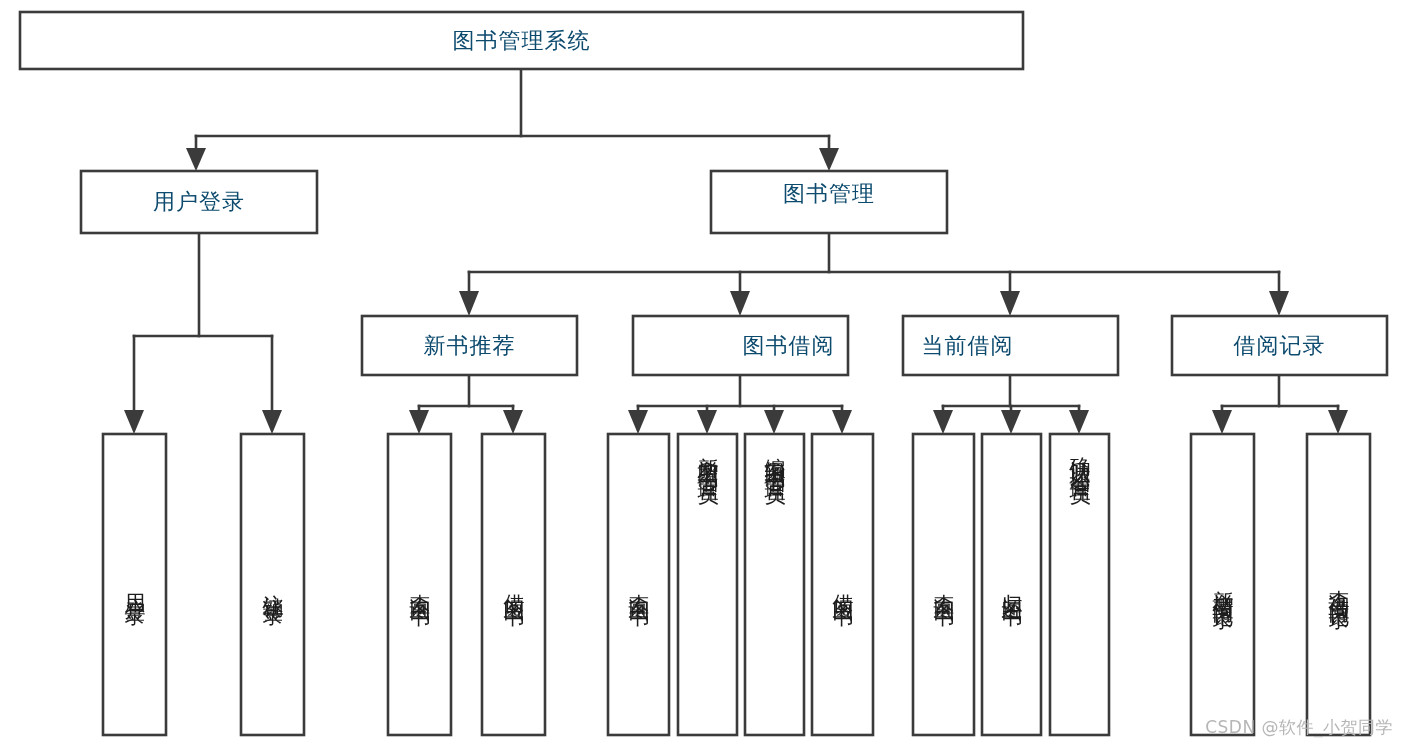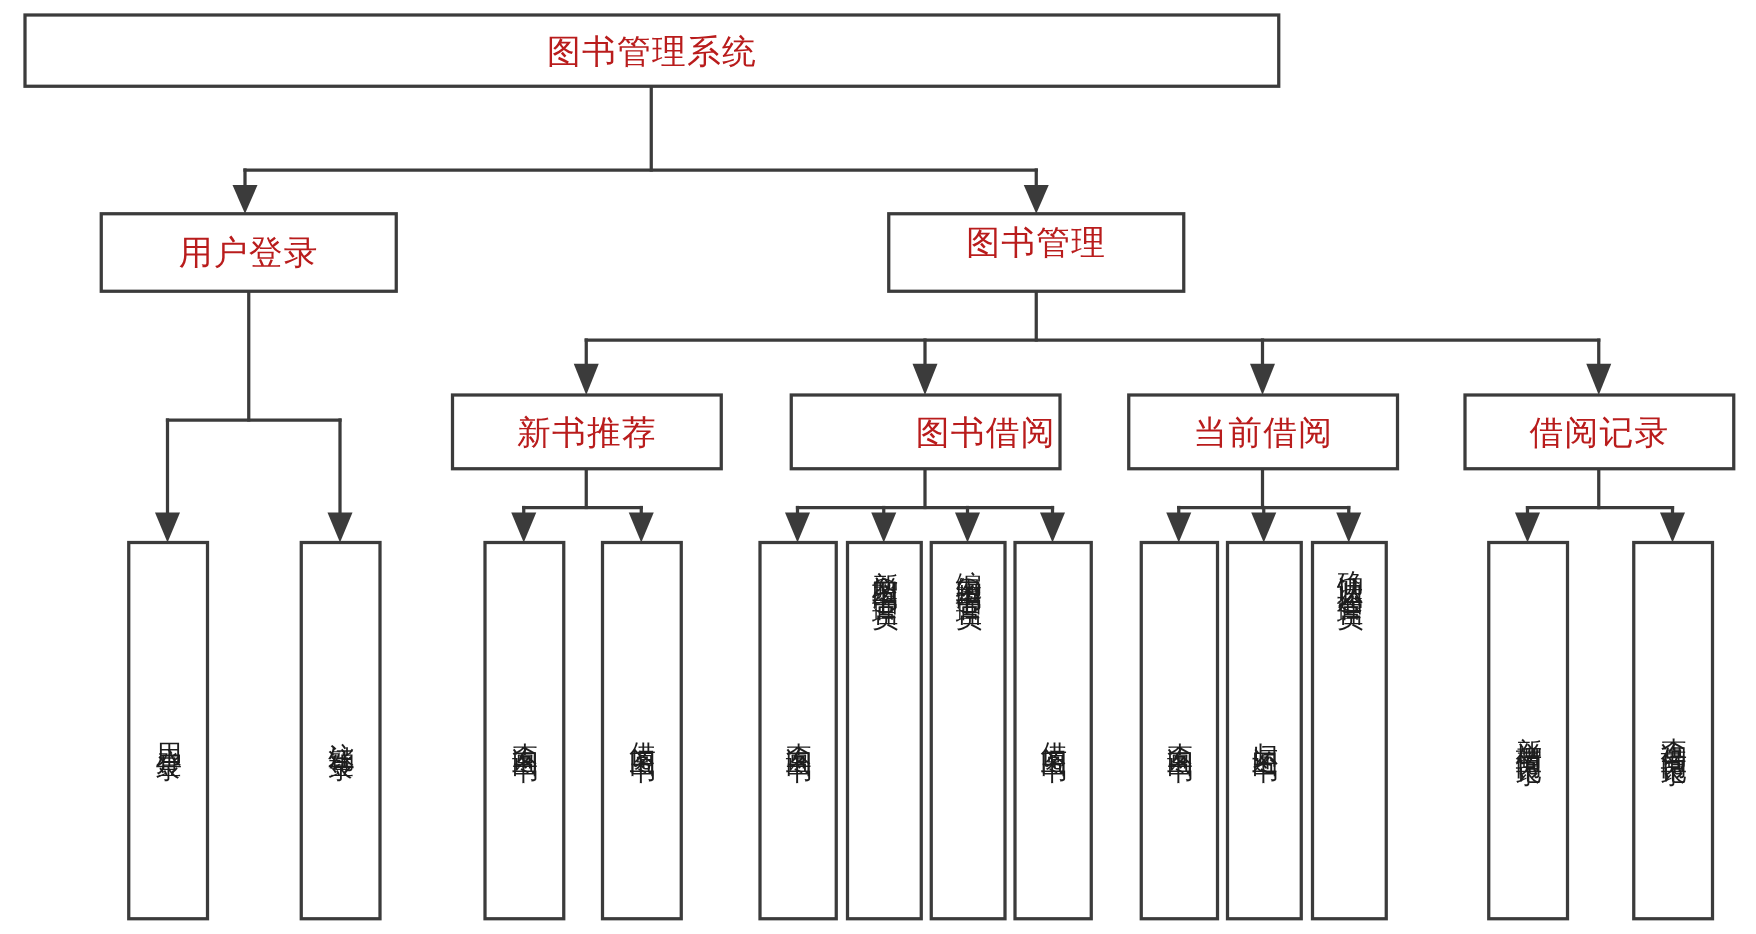--- a/index.html
+++ b/index.html
@@ -59,22 +59,22 @@
   }
   .hlabel-wrap {
     position: absolute;
     display: flex;
     align-items: center;
     justify-content: center;
     pointer-events: none;
   }
   .hlabel-text {
     font-family: "DejaVu Sans", "Liberation Sans", sans-serif;
-    font-size: 27px;
-    color: #b91c1c;
+    font-size: 22px;
+    color: #0c4a6e;
     letter-spacing: 1px;
     white-space: nowrap;
   }
   #watermark {
     position: absolute;
     right: 12px;
     bottom: 8px;
     font-family: "DejaVu Sans", "Liberation Sans", sans-serif;
     font-size: 17px;
     color: #b6b6b6;
@@ -195,21 +195,21 @@
   </div>
 
   <div class="hlabel-wrap" style="left:362px; top:316px; width:215px; height:59px;border-radius:18px;">
     <span class="hlabel-text">新书推荐</span>
   </div>
 
   <div class="hlabel-wrap" style="left:633px; top:316px; width:215px; height:59px;margin-left:48px;">
     <span class="hlabel-text">图书借阅</span>
   </div>
 
-  <div class="hlabel-wrap" style="left:903px; top:316px; width:215px; height:59px;">
+  <div class="hlabel-wrap" style="left:860px; top:316px; width:215px; height:59px;">
     <span class="hlabel-text">当前借阅</span>
   </div>
 
   <div class="hlabel-wrap" style="left:1172px; top:316px; width:215px; height:59px;border-radius:28px;">
     <span class="hlabel-text">借阅记录</span>
   </div>
 
   <div class="vlabel-wrap" style="left:103px; top:434px; width:63px; height:301px;">
     <span class="vlabel-text">用户登录</span>
   </div>
@@ -247,13 +247,14 @@
     <span class="vlabel-text">确认归还（管理员）</span>
   </div>
 
   <div class="vlabel-wrap" style="left:1191px; top:434px; width:63px; height:301px;">
     <span class="vlabel-text">新增借阅记录</span>
   </div>
   <div class="vlabel-wrap" style="left:1307px; top:434px; width:63px; height:301px;">
     <span class="vlabel-text">查询借阅记录</span>
   </div>
 
+  <div id="watermark">CSDN @软件_小贺同学</div>
 </div>
 
 </body></html>

